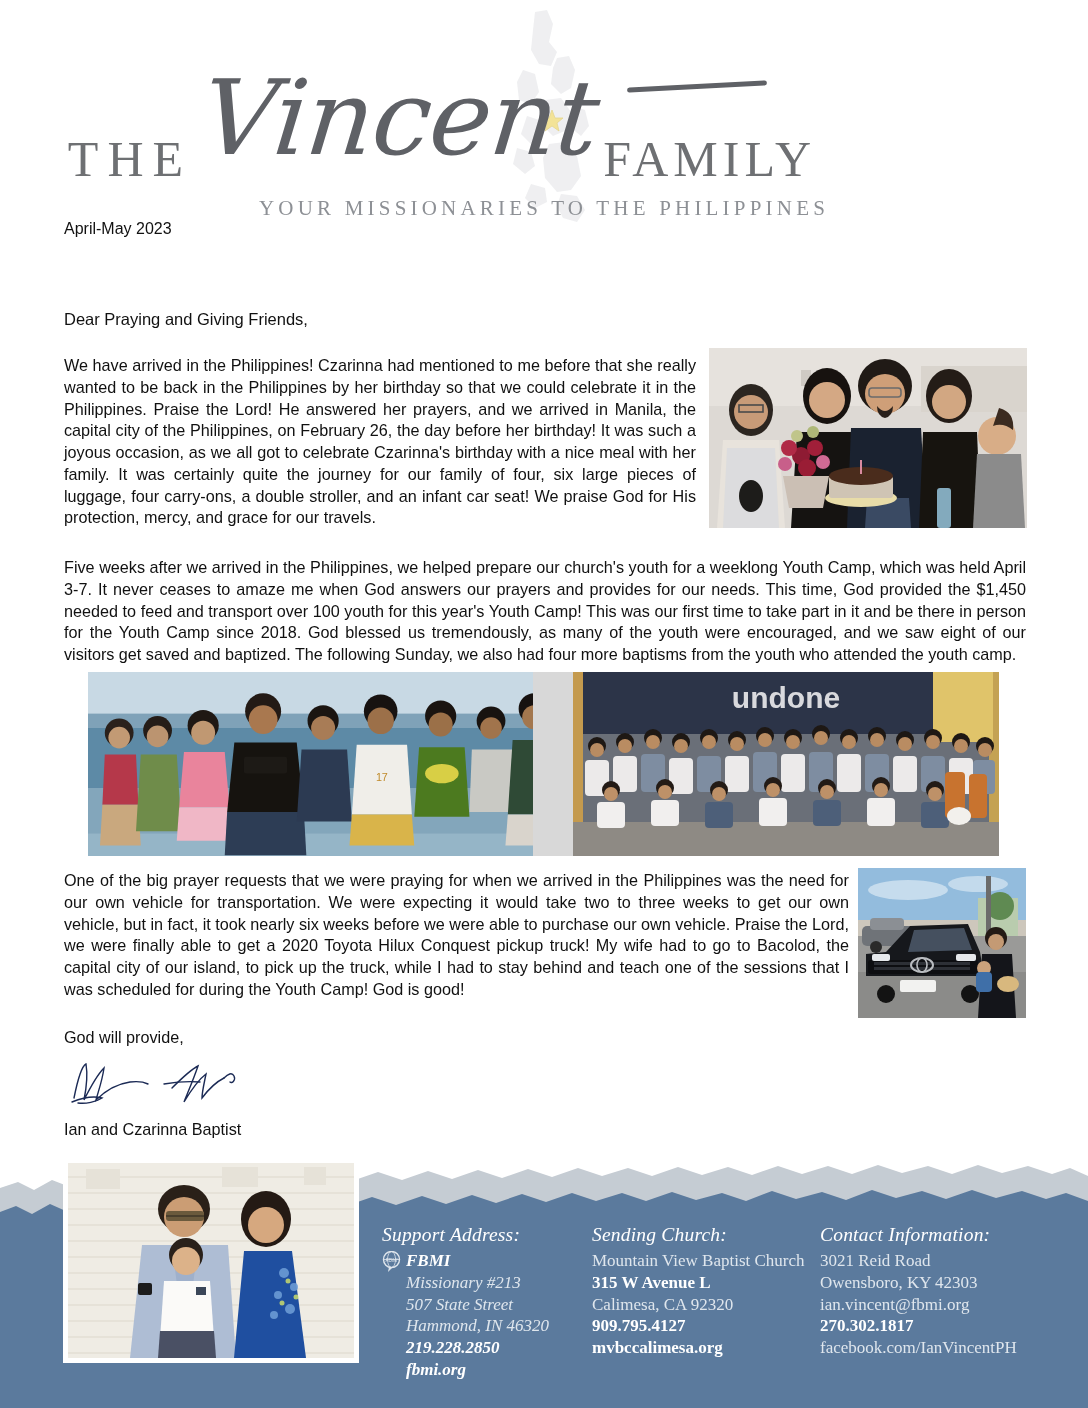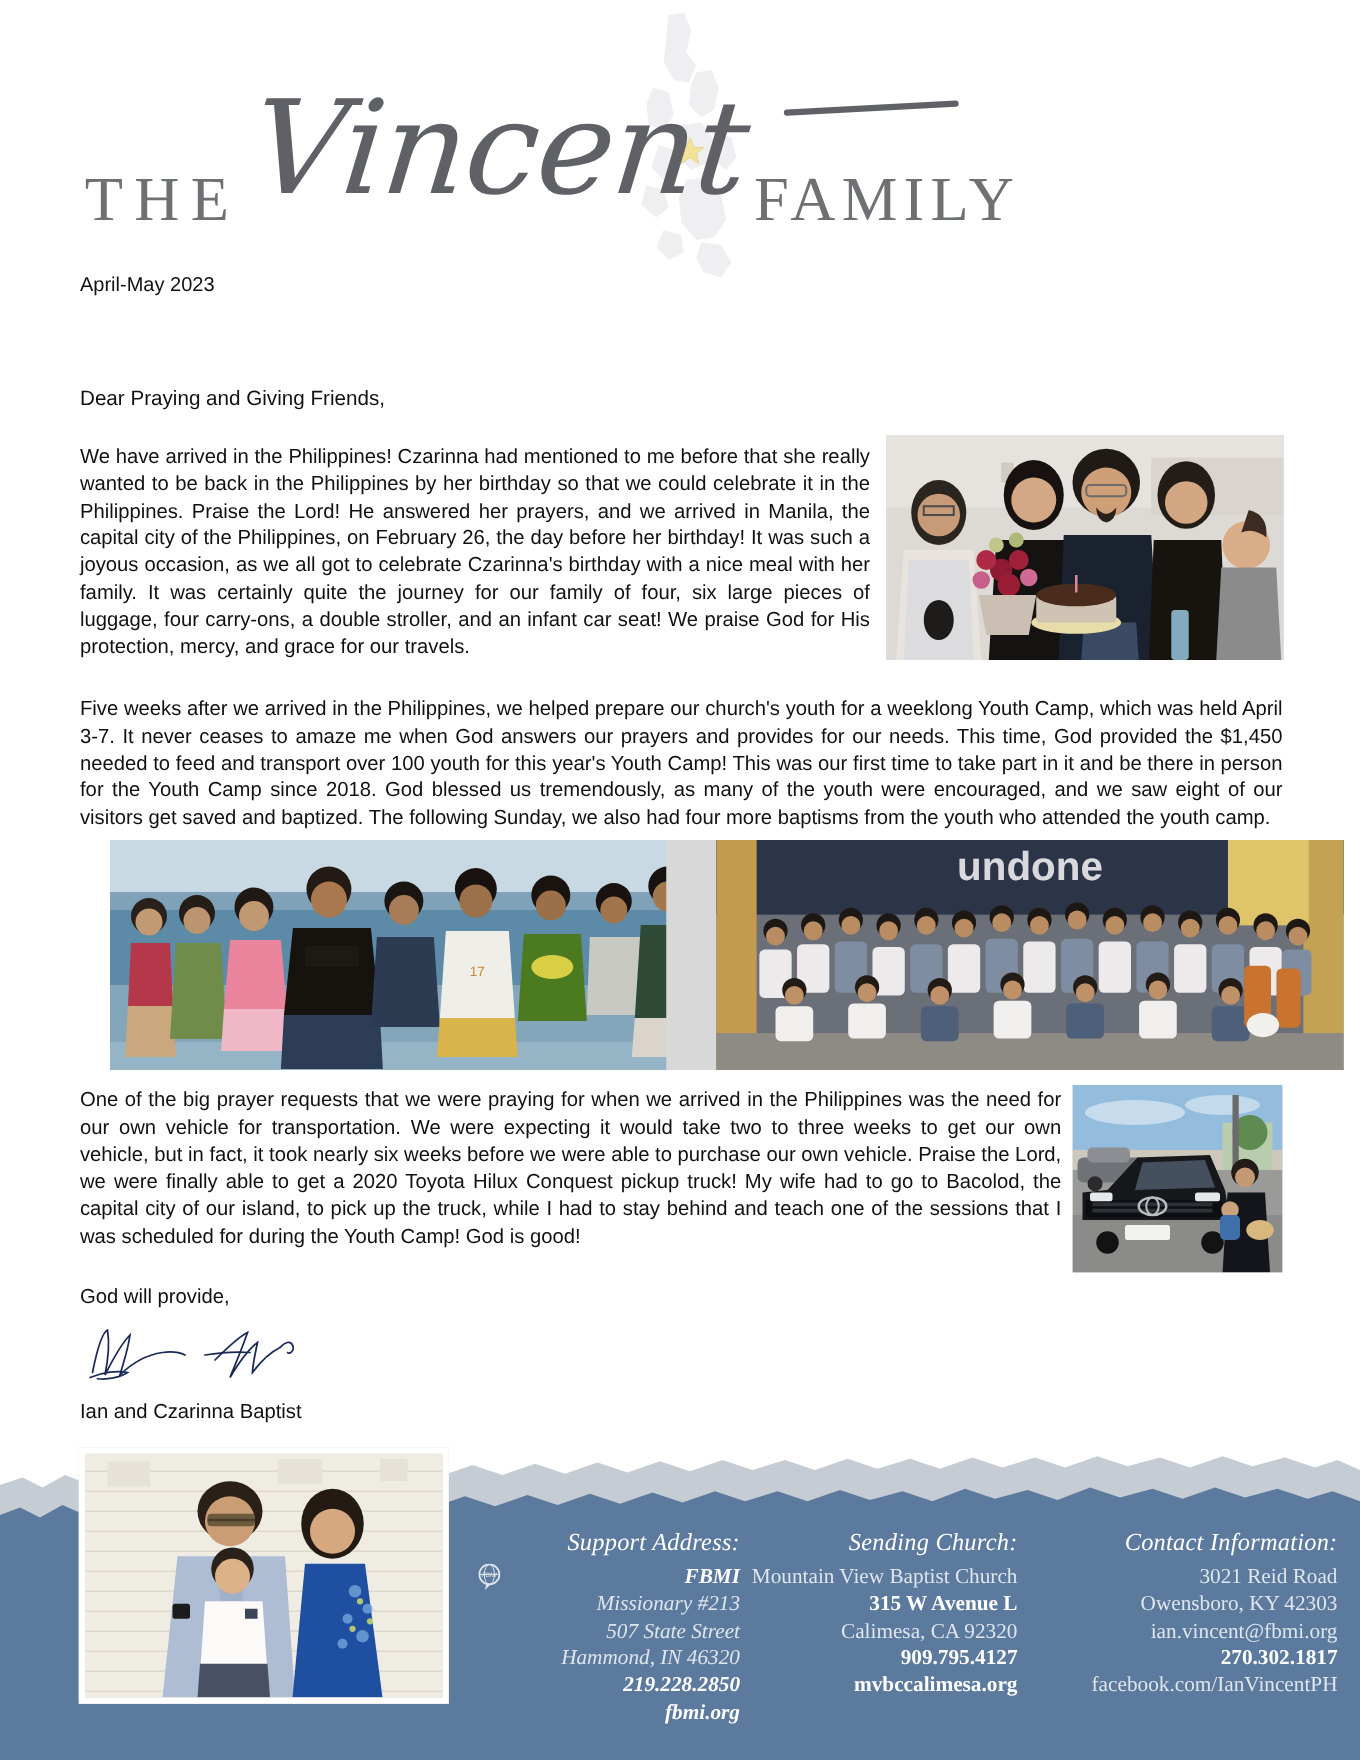--- a/index.html
+++ b/index.html
@@ -133,21 +133,21 @@
   }
 
   
   .photo {
     position: absolute;
     overflow: hidden;
     background: #d8d8d8;
   }
   #photo-birthday { left: 709px; top: 348px; width: 318px; height: 180px; }
   #photo-baptism  { left: 88px;  top: 672px; width: 505px; height: 184px; }
-  #photo-group    { left: 533px; top: 672px; width: 542px; height: 184px; padding-left: 40px; }
+  #photo-group    { left: 533px; top: 672px; width: 466px; height: 184px; padding-left: 40px; }
   #photo-truck    { left: 858px; top: 868px; width: 168px; height: 150px; }
   #photo-family   {
     left: 63px; top: 1158px; width: 296px; height: 205px;
     border: 5px solid #ffffff;
     z-index: 20;
   }
 
   .photo svg { display: block; width: 100%; height: 100%; }
 
   
@@ -161,21 +161,20 @@
   .footer-torn {
     position: absolute;
     left: 0; top: 0;
     width: 1088px; height: 248px;
   }
   .footer-cols {
     position: absolute;
     left: 0; top: 0;
     width: 1088px; height: 248px;
     z-index: 12;
-    text-align: right;
   }
   .fcol {
     position: absolute;
     color: #e9eef3;
     font-family: "Liberation Serif", serif;
   }
   #fcol-support { left: 382px; top: 64px; width: 210px; }
   #fcol-church  { left: 592px; top: 64px; width: 222px; }
   #fcol-contact { left: 820px; top: 64px; width: 250px; }
 
@@ -225,20 +224,21 @@
     <polygon points="65,102 68,110 76,110 70,115 72,123 65,118 58,123 60,115 54,110 62,110" fill="#e8c832" stroke="#c9ab20" stroke-width="0.8"></polygon>
   </svg>
 
   <div class="logo-row">
     <span class="logo-the">THE</span>
     <span class="logo-script">Vincent</span>
     <span class="logo-family">FAMILY</span>
   </div>
   <div class="logo-swash"></div>
 
+  <div class="logo-tagline">YOUR MISSIONARIES TO THE PHILIPPINES</div>
 </div>
 
 <div class="date-line">April-May 2023</div>
 <div class="salutation">Dear Praying and Giving Friends,</div>
 
 <div class="para" id="para1">We have arrived in the Philippines! Czarinna had mentioned to me before that she really wanted to be back in the Philippines by her birthday so that we could celebrate it in the Philippines. Praise the Lord! He answered her prayers, and we arrived in Manila, the capital city of the Philippines, on February 26, the day before her birthday! It was such a joyous occasion, as we all got to celebrate Czarinna's birthday with a nice meal with her family. It was certainly quite the journey for our family of four, six large pieces of luggage, four carry-ons, a double stroller, and an infant car seat!  We praise God for His protection, mercy, and grace for our travels.</div>
 <div class="para" id="para2">Five weeks after we arrived in the Philippines, we helped prepare our church's youth for a weeklong Youth Camp, which was held April 3-7. It never ceases to amaze me when God answers our prayers and provides for our needs. This time, God provided the $1,450 needed to feed and transport over 100 youth for this year's Youth Camp! This was our first time to take part in it and be there in person for the Youth Camp since 2018. God blessed us tremendously, as many of the youth were encouraged, and we saw eight of our visitors get saved and baptized. The following Sunday, we also had four more baptisms from the youth who attended the youth camp.</div>
 <div class="para" id="para3">One of the big prayer requests that we were praying for when we arrived in the Philippines was the need for our own vehicle for transportation. We were expecting it would take two to three weeks to get our own vehicle, but in fact, it took nearly six weeks before we were able to purchase our own vehicle. Praise the Lord, we were finally able to get a 2020 Toyota Hilux Conquest pickup truck! My wife had to go to Bacolod, the capital city of our island, to pick up the truck, while I had to stay behind and teach one of the sessions that I was scheduled for during the Youth Camp! God is good!</div>
 
 <div class="closing">God will provide,</div>

